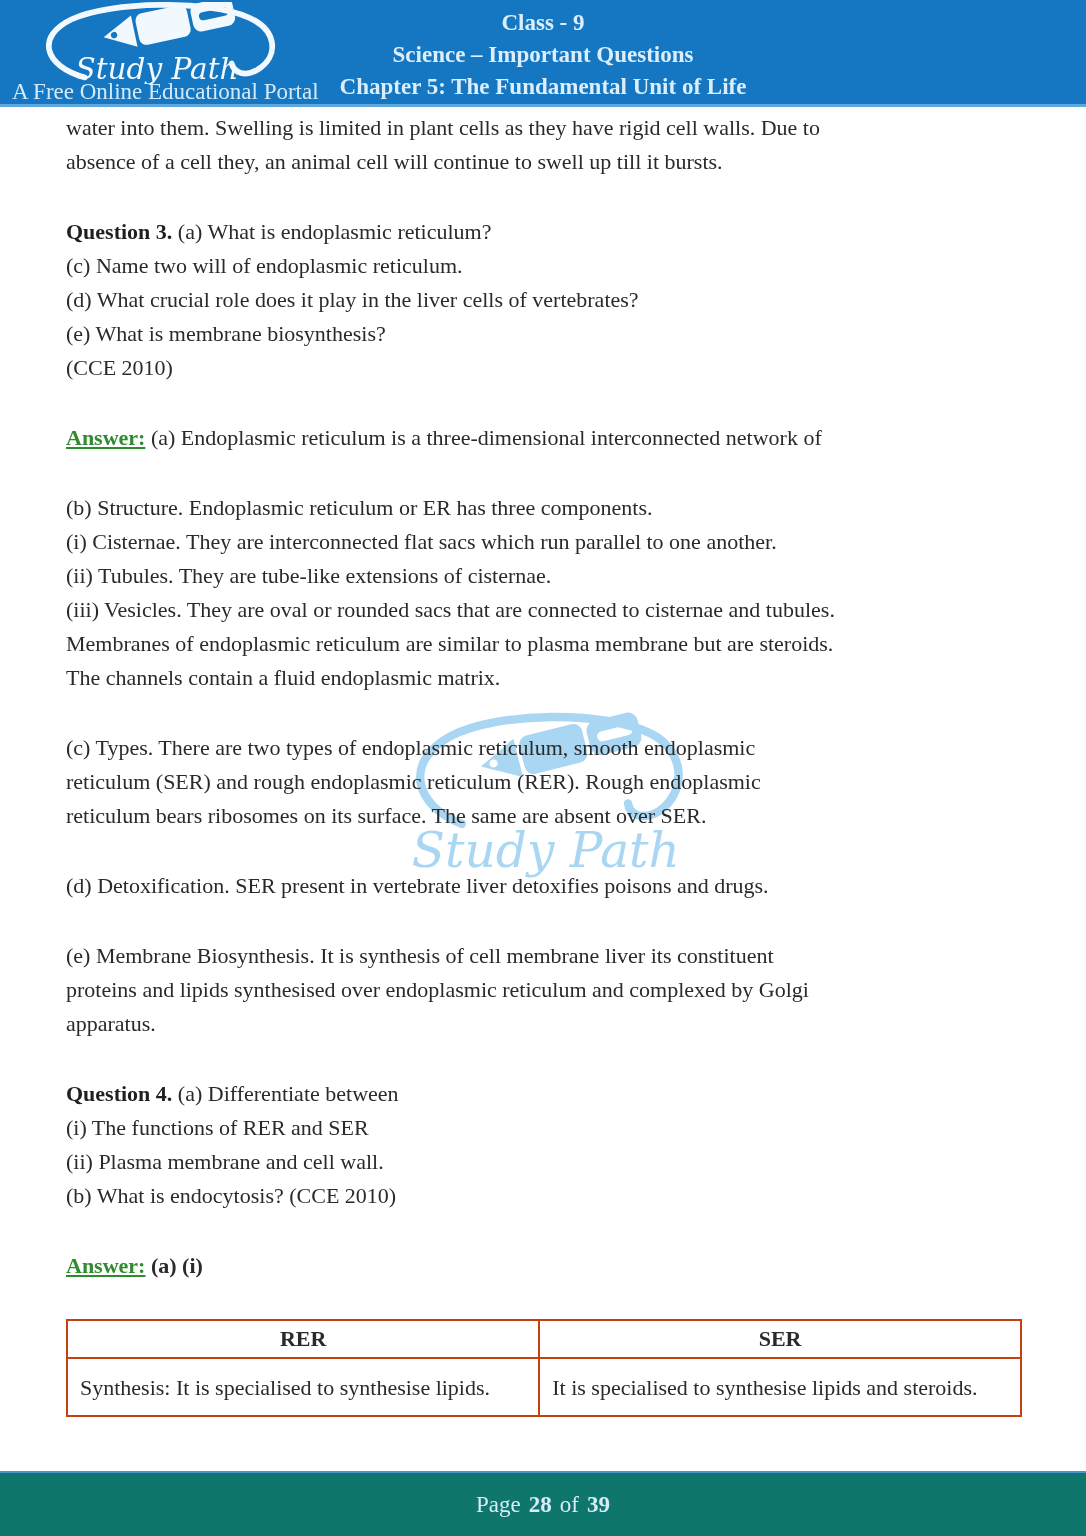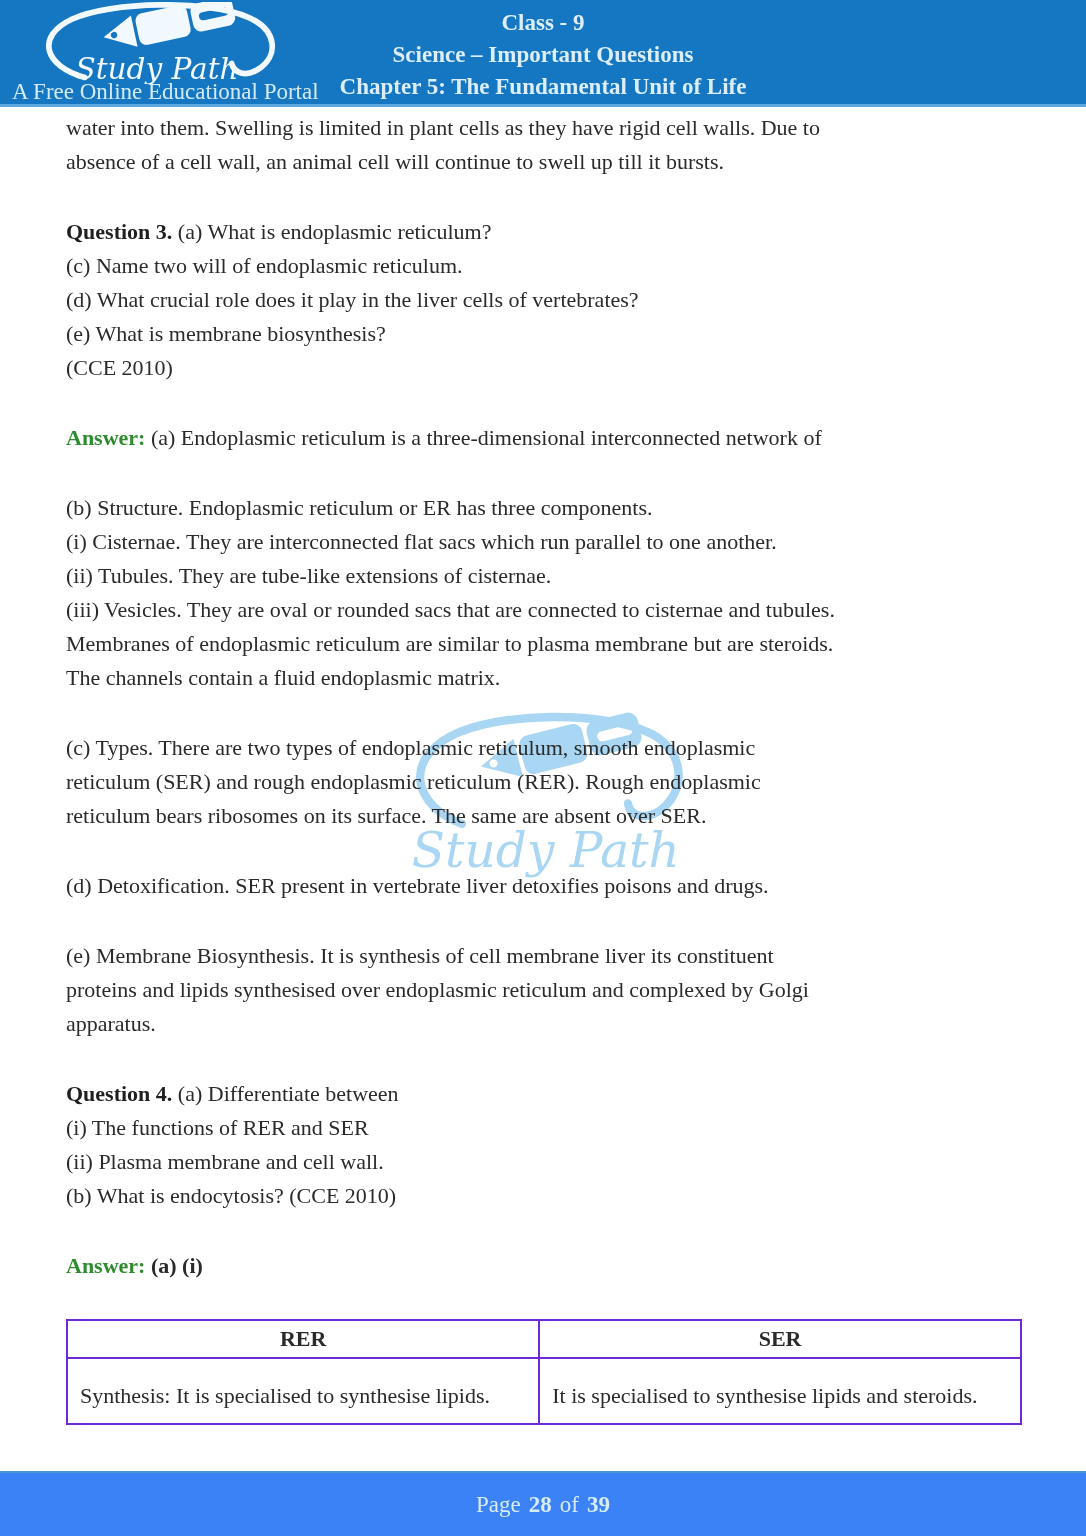--- a/index.html
+++ b/index.html
@@ -69,53 +69,53 @@
     z-index: 1;
     flex: 1 1 auto;
     padding: 0 64px 0 66px;
     font-size: 22px;
     overflow: hidden;
   }
   .para { margin: 36px 0; }
   .para.first { margin-top: 4px; }
   .line { line-height: 34px; }
   .qlabel { font-weight: 700; color: #1f1f1f; }
-  .green { font-weight: 700; color: #2e8b2e; }
+  .green { font-weight: 700; color: #2e8b2e; text-decoration: underline; }
   .b { font-weight: 700; }
 
   
   .ans-table-wrap { margin-top: 14px; }
   table.cmp {
     width: 100%;
     border-collapse: collapse;
     table-layout: fixed;
   }
   table.cmp th, table.cmp td {
-    border: 2px solid #6d28d9;
+    border: 2px solid #c2410c;
     font-size: 22px;
     vertical-align: top;
   }
   table.cmp th {
     font-weight: 700;
     text-align: center;
     padding: 2px 8px;
     line-height: 32px;
   }
   table.cmp td {
-    padding: 18px 14px 8px 12px;
+    padding: 10px 14px 8px 12px;
     line-height: 38px;
   }
   table.cmp col.c1 { width: 49.5%; }
   table.cmp col.c2 { width: 50.5%; }
 
   
   .footer {
     flex: 0 0 65px;
     height: 65px;
-    background: #3b82f6;
+    background: #0f766e;
     border-top: 2px solid #4a94cf;
     display: flex;
     align-items: center;
     justify-content: center;
     color: #d8ecf8;
     font-size: 23px;
   }
   .footer span { margin: 0 4px; }
 </style>
 </head>
@@ -152,21 +152,21 @@
         <path fill="currentColor" fill-rule="evenodd" d="M122 7 h32 a10 10 0 0 1 10 10 v15 a10 10 0 0 1 -10 10 h-32 a10 10 0 0 1 -10 -10 v-15 a10 10 0 0 1 10 -10 Z M126 19 h26 a5 5 0 0 1 0 10 h-26 a5 5 0 0 1 0 -10 Z"></path>
       </g>
       <text x="152" y="168" text-anchor="middle" font-size="52" font-style="italic" font-family="'DejaVu Serif', serif" fill="currentColor">Study Path</text>
     </svg>
   </div>
 
   <div class="content">
 
     <div class="para first">
       <div class="line">water into them. Swelling is limited in plant cells as they have rigid cell walls. Due to</div>
-      <div class="line">absence of a cell wall, an animal cell will continue to swell up till it bursts.</div>
+      <div class="line">absence of a cell they, an animal cell will continue to swell up till it bursts.</div>
     </div>
 
     <div class="para">
       <div class="line"><span class="qlabel">Question 3.</span> <span>(a) What is endoplasmic reticulum?</span></div>
       <div class="line">(c) Name two will of endoplasmic reticulum.</div>
       <div class="line">(d) What crucial role does it play in the liver cells of vertebrates?</div>
       <div class="line">(e) What is membrane biosynthesis?</div>
       <div class="line">(CCE 2010)</div>
     </div>
 

